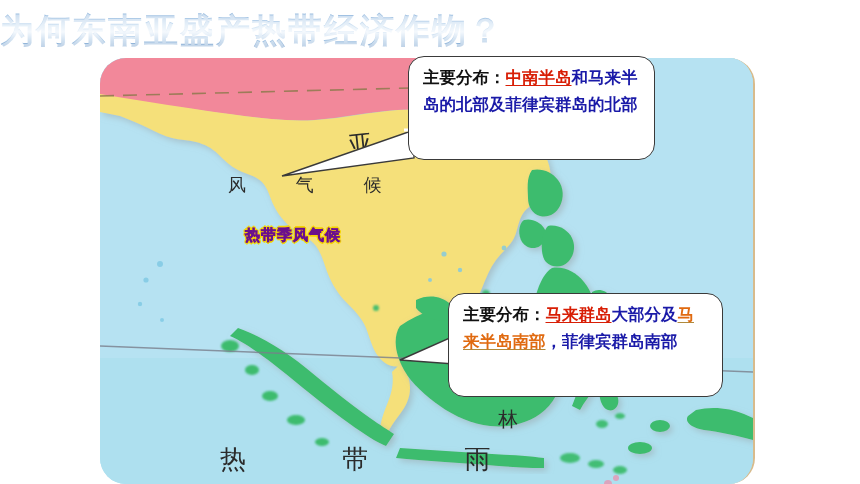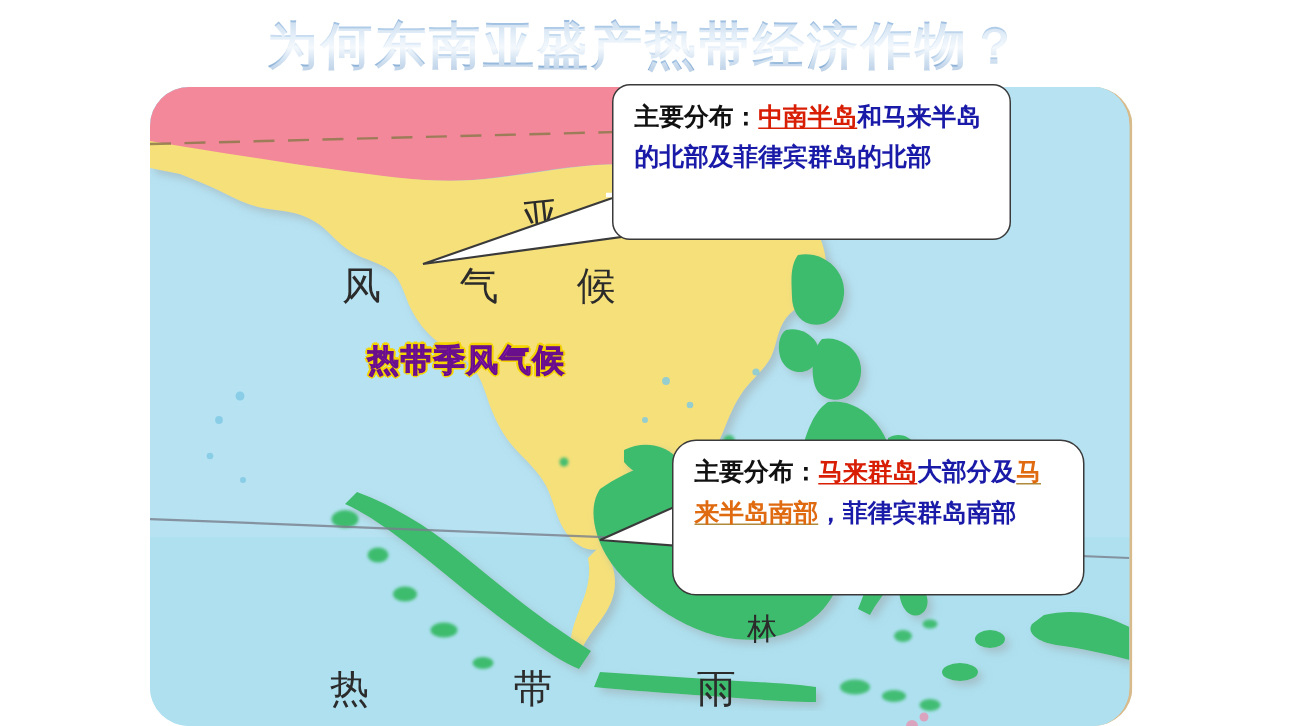--- a/index.html
+++ b/index.html
@@ -8,21 +8,21 @@
     background:#ffffff;
     font-family:"DejaVu Sans","Liberation Sans",sans-serif;
     overflow:hidden;
     position:relative;
   }
   .slide{position:absolute;left:0;top:0;width:860px;height:484px;background:#fff;overflow:hidden;}
 
   
   .title{
     position:absolute;left:0;top:8px;width:860px;
-    text-align:center;
+    text-align:left;
     font-size:34px;
     font-weight:bold;
     letter-spacing:2px;
     font-family:"DejaVu Serif","Liberation Serif",serif;
     background:linear-gradient(180deg,#7fa9d6 0%,#cfe2f3 38%,#e8f1fa 52%,#9dbfe0 72%,#5b86bb 100%);
     -webkit-background-clip:text;
     background-clip:text;
     color:transparent;
     -webkit-text-fill-color:transparent;
     text-shadow:0 1px 0 rgba(255,255,255,.5);
@@ -42,27 +42,27 @@
 
   
   .maplabel{
     position:absolute;
     font-family:"DejaVu Serif","Liberation Serif",serif;
     color:#2b2b2b;
     white-space:nowrap;
     pointer-events:none;
   }
   #lbl-subtrop{left:248px;top:62px;font-size:25px;letter-spacing:17px;transform:rotate(-6deg);}
-  #lbl-monsoon2{left:128px;top:115px;font-size:26px;letter-spacing:22px;}
+  #lbl-monsoon2{left:128px;top:115px;font-size:18px;letter-spacing:22px;}
   #lbl-rain{left:120px;top:345px;font-size:26px;letter-spacing:44px;margin-top:39px;}
   #lbl-rain2{left:398px;top:348px;font-size:20px;letter-spacing:2px;}
 
   .purplelabel{
     position:absolute;left:145px;top:168px;
-    font-size:21px;font-weight:bold;letter-spacing:1px;
+    font-size:15px;font-weight:bold;letter-spacing:1px;
     font-family:"DejaVu Sans","Liberation Sans",sans-serif;
     color:#b026d3;
     -webkit-text-stroke:0.6px #6a0f8c;
     text-shadow:
       1.6px 0 0 #f5d400, -1.6px 0 0 #f5d400,
       0 1.6px 0 #f5d400, 0 -1.6px 0 #f5d400,
       1.2px 1.2px 0 #f5d400, -1.2px 1.2px 0 #f5d400,
       1.2px -1.2px 0 #f5d400, -1.2px -1.2px 0 #f5d400;
     white-space:nowrap;
   }
@@ -75,21 +75,21 @@
     border-radius:16px;
     box-sizing:border-box;
     font-family:"DejaVu Serif","Liberation Serif",serif;
     font-weight:bold;
     font-size:16.5px;
     line-height:27px;
     color:#1a1aa8;
     padding:7px 12px 8px 14px;
     z-index:6;
   }
-  #callout-north{left:408px;top:56px;width:266px;height:104px;border-radius:12px;}
+  #callout-north{left:408px;top:56px;width:247px;height:104px;}
   #callout-south{left:448px;top:293px;width:275px;height:104px;}
 
   .callout .lead{color:#111111;}
   .callout .redu{color:#d81e05;text-decoration:underline;text-decoration-color:#d81e05;text-underline-offset:2px;}
   .callout .redu2{color:#e06a10;text-decoration:underline;text-decoration-color:#b08a3c;text-underline-offset:2px;}
   .callout .blue{color:#1a1aa8;}
 
   .tail{position:absolute;z-index:5;}
   #tail-north{left:276px;top:128px;}
   #tail-south{left:398px;top:330px;}

